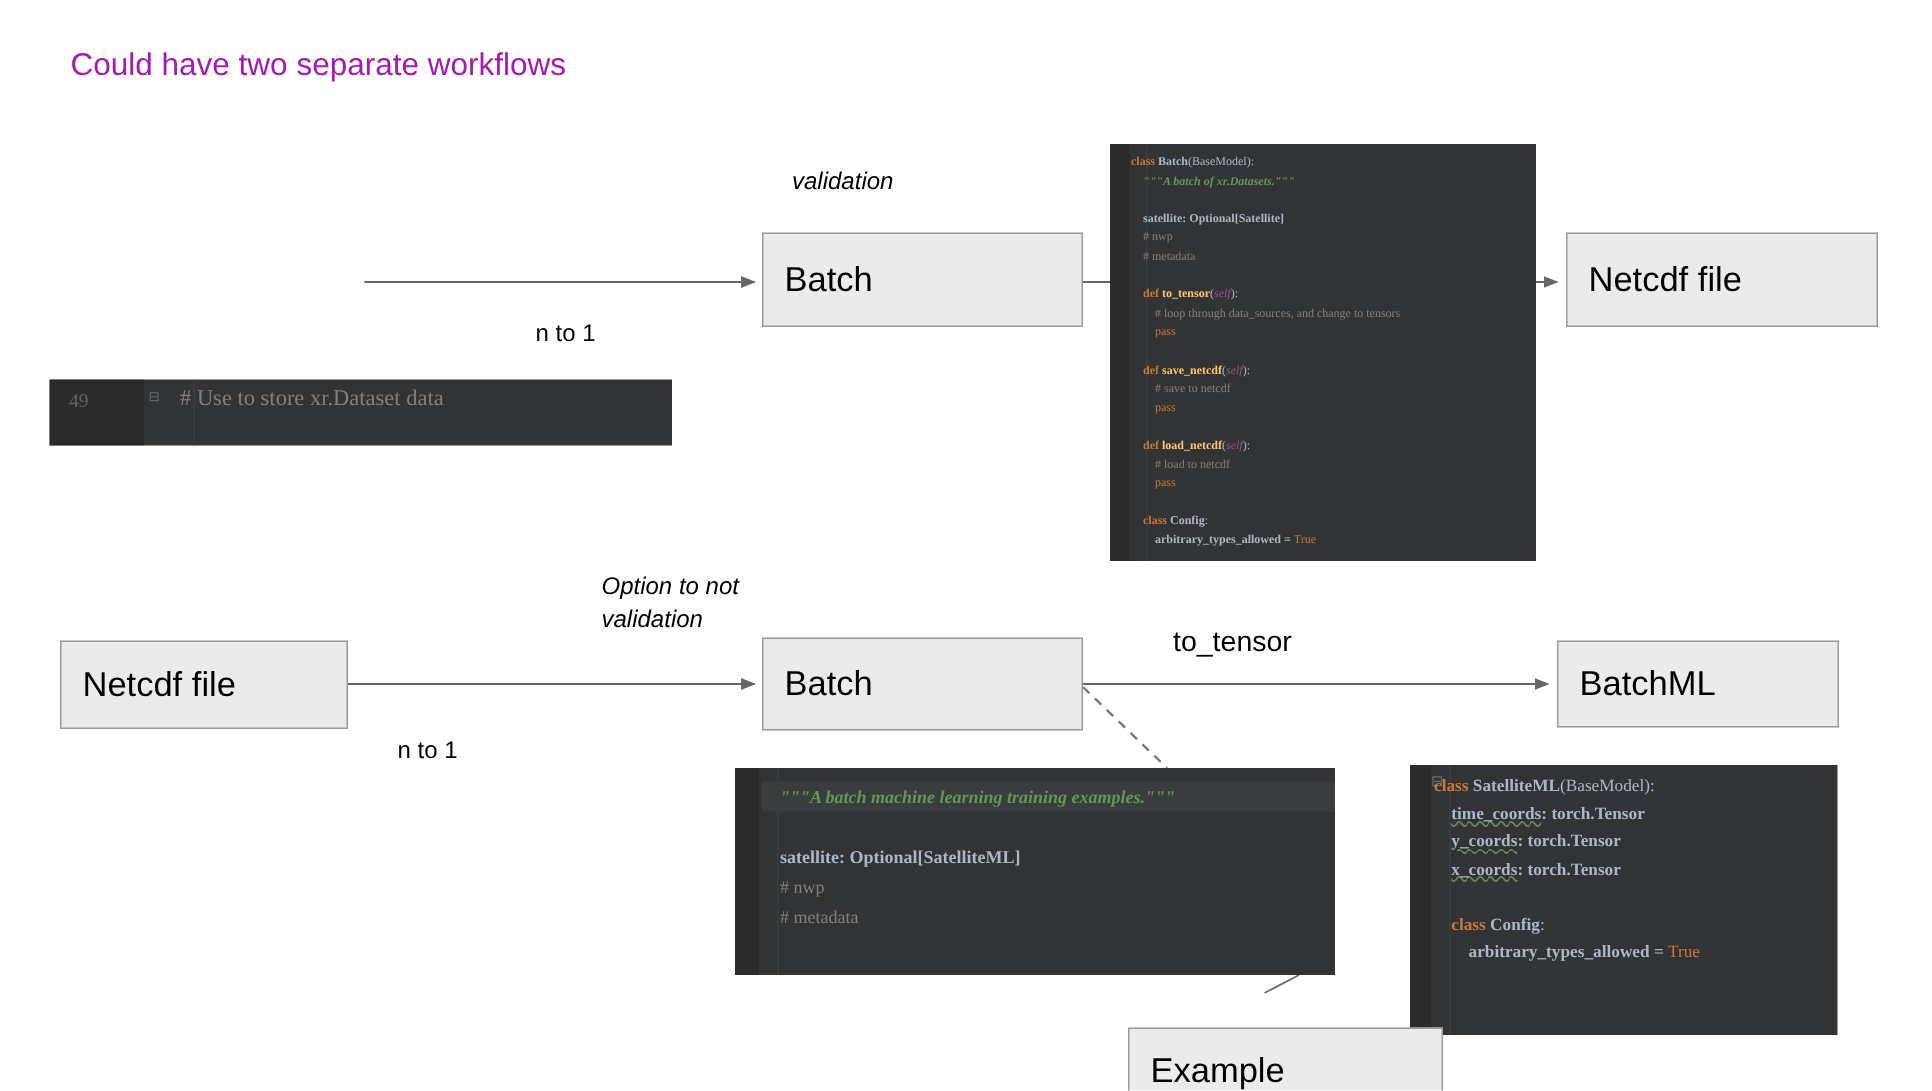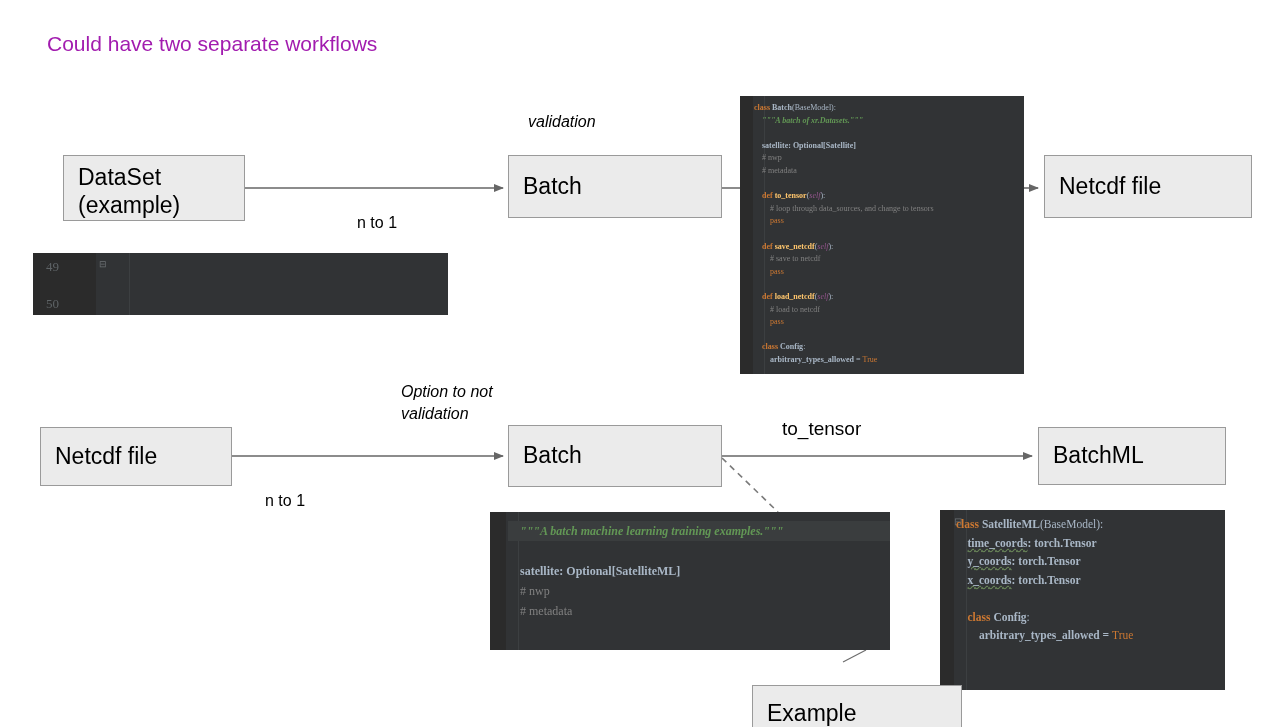--- a/index.html
+++ b/index.html
@@ -165,42 +165,41 @@
 
   <div class="edge-label" style="left:357px; top:214px;">n to 1</div>
 
   <div class="edge-label italic multiline" style="left:401px; top:381px;">Option to not
 validation</div>
 
   <div class="edge-label" style="left:265px; top:492px;">n to 1</div>
 
   <div class="edge-label" style="left:782px; top:418px; font-size:19px;">to_tensor</div>
 
-  <div class="node-box two-line" style="left:63px; top:155px; width:182px; height:66px;">DataSet
-(example)</div>
 
   <div class="node-box" style="left:508px; top:155px; width:214px; height:63px;">Batch</div>
 
   <div class="node-box" style="left:1044px; top:155px; width:208px; height:63px;">Netcdf file</div>
 
   <div class="node-box" style="left:40px; top:427px; width:192px; height:59px;">Netcdf file</div>
 
   <div class="node-box" style="left:508px; top:425px; width:214px; height:62px;">Batch</div>
 
   <div class="node-box" style="left:1038px; top:427px; width:188px; height:58px;">BatchML</div>
 
   <div class="node-box" style="left:752px; top:661px; width:210px; height:58px; z-index:8;margin-top:24px;">Example</div>
 
-  <div class="code-block" id="cb-satellite" style="left:33px; top:253px; width:415px; height:62px; z-index:5;">
+  <div class="code-block" id="cb-satellite" style="left:33px; top:253px; width:415px; height:44px; z-index:5;">
     <div class="code-gutter" style="width:63px;"></div>
     <div class="code-gutter-rule" style="left:96px;"></div>
     <div class="gutter-num" style="left:0; top:3px; width:26px; font-size:13px; line-height:21px;">49</div>
     <div class="gutter-num" style="left:0; top:24px; width:26px; font-size:13px; line-height:21px;margin-top:16px;">50</div>
     <div class="fold-mark" style="left:66px; top:7px;">⊟</div>
     <div class="code-lines" id="cb-satellite-lines" style="left:72px; top:3px; font-size:15px; line-height:21px;">
+        <div class="cline"><span class="t-cmt">    # Use to store xr.Dataset data</span></div>
       </div>
   </div>
 
   <div class="code-block" id="cb-batch" style="left:740px; top:96px; width:284px; height:278px;">
     <div class="code-gutter" style="width:13px;"></div>
     <div class="code-gutter-rule" style="left:24px;"></div>
     <div class="code-lines" id="cb-batch-lines" style="left:14px; top:6px; font-size:8px; line-height:12.6px;">
         <div class="cline"><span class="t-kw">class </span><span class="t-cls">Batch</span><span class="t-plain">(BaseModel):</span></div>
         <div class="cline"><span class="t-doc">    """A batch of xr.Datasets."""</span></div>
         <div class="cline">&nbsp;</div>

